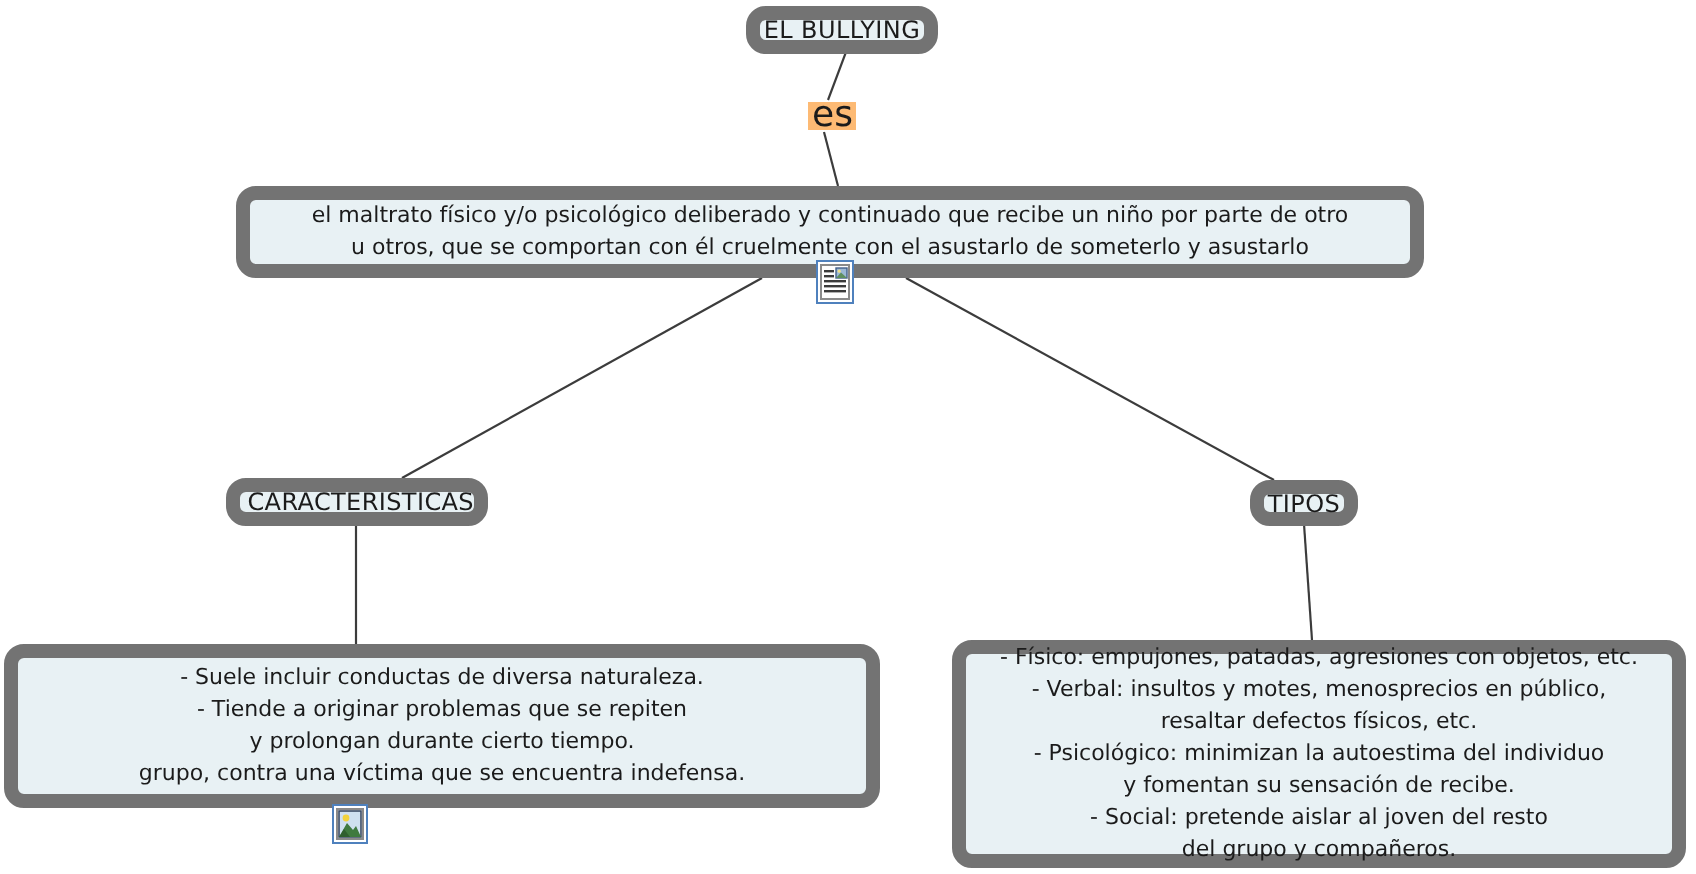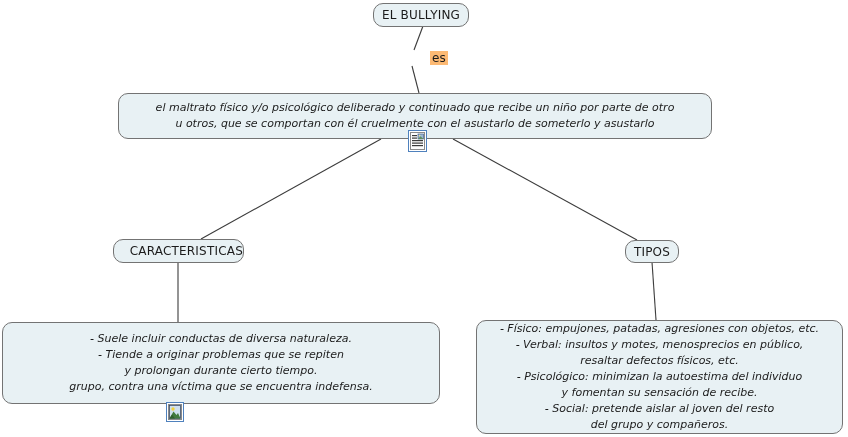--- a/index.html
+++ b/index.html
@@ -14,46 +14,45 @@
   }
   #wires {
     position: absolute;
     left: 0; top: 0;
     width: 848px; height: 437px;
   }
   .node {
     position: absolute;
     box-sizing: border-box;
     background: #e8f1f4;
-    border: 1px solid #737373;
+    border: 7px solid #737373;
     border-radius: 10px;
     display: flex;
     flex-direction: column;
     align-items: center;
     justify-content: center;
     text-align: center;
   }
   .node-title {
     font-size: 12px;
     letter-spacing: 0.2px;
     white-space: nowrap;
   }
-  .node-body { font-size: 11px; font-style: italic; }
+  .node-body { font-size: 11px; }
   .node-body .line {
     white-space: nowrap;
     text-align: center;
     line-height: 16px;
   }
   .link-label {
     position: absolute;
     background: #fdba74;
-    font-size: 12px;
+    font-size: 18px;
     padding: 0 2px;
     line-height: 14px;
-    margin-left: 26px;
   }
   .res-icon {
     position: absolute;
     box-sizing: border-box;
     background: #ffffff;
     border: 1px solid #4f81bd;
     padding: 1px;
     display: block;
     line-height: 0;
   }

